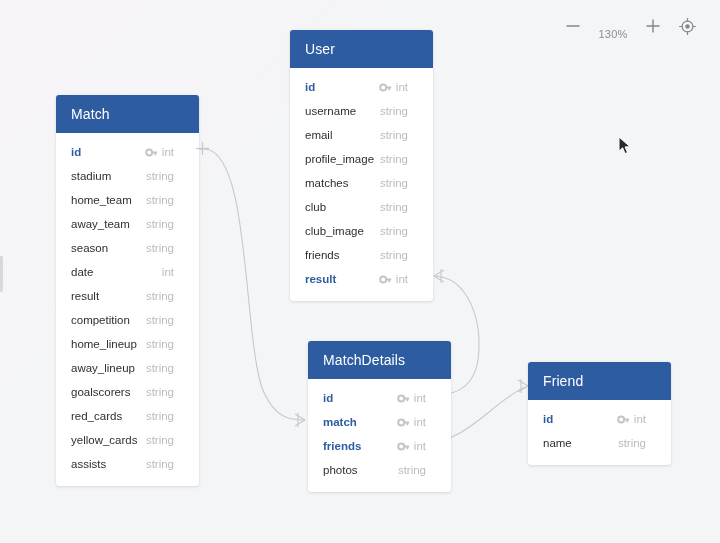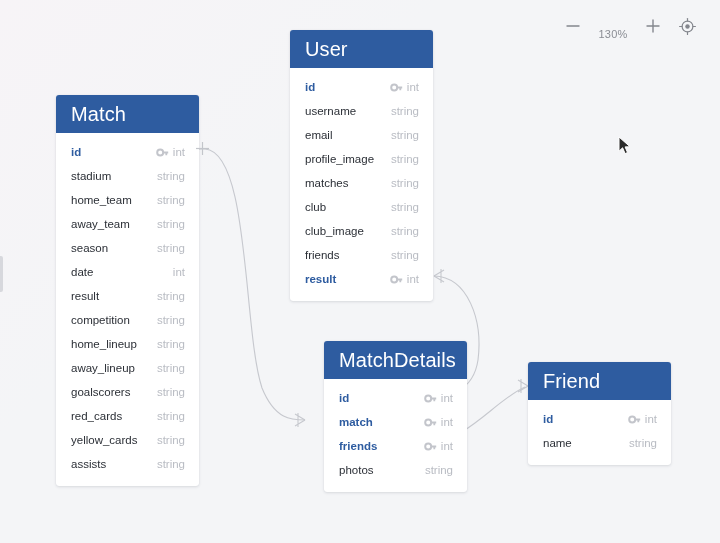--- a/index.html
+++ b/index.html
@@ -68,30 +68,30 @@
     width: 143px;
     background: #ffffff;
     border-radius: 3px;
     box-shadow: 0 1px 3px rgba(30,40,60,0.13), 0 0 1px rgba(30,40,60,0.10);
     z-index: 20;
     overflow: hidden;
   }
   .table-header {
     background: #2e5ca0;
     color: #ffffff;
-    font-size: 20px;
+    font-size: 14px;
     height: 38px;
     line-height: 38px;
     padding: 0 0 0 15px;
     box-sizing: border-box;
     letter-spacing: 0.1px;
     white-space: nowrap;
   }
   .table-body {
-    padding: 7px 1px 10px 0;
+    padding: 7px 12px 10px 0;
     border-radius: 6px;
   }
   .field-row {
     height: 24px;
     display: flex;
     align-items: center;
     padding: 0 13px 0 15px;
     box-sizing: border-box;
     position: relative;
   }
@@ -364,21 +364,21 @@
                   <circle cx="4.2" cy="6.5" r="3.0" fill="none" stroke="#c3c5cb" stroke-width="2.0"></circle>
                   <line x1="6.9" y1="6.5" x2="12.2" y2="6.5" stroke="#c3c5cb" stroke-width="2.0" stroke-linecap="butt"></line>
                   <line x1="10.3" y1="6.5" x2="10.3" y2="9.3" stroke="#c3c5cb" stroke-width="1.8" stroke-linecap="butt"></line>
                 </svg>
               </span>
               <span class="field-type">int</span>
             </span>
           </div>
         </div>
       </div>
-      <div class="table-node" style="left: 324px; top: 341px;">
+      <div class="table-node" style="left: 308px; top: 341px;">
         <div class="table-header">MatchDetails</div>
         <div class="table-body">
           <div class="field-row key">
             <span class="field-name">id</span>
             <span class="field-meta">
               <span>
                 <svg class="key-icon" width="13" height="13" viewBox="0 0 13 13" aria-hidden="true">
                   <circle cx="4.2" cy="6.5" r="3.0" fill="none" stroke="#c3c5cb" stroke-width="2.0"></circle>
                   <line x1="6.9" y1="6.5" x2="12.2" y2="6.5" stroke="#c3c5cb" stroke-width="2.0" stroke-linecap="butt"></line>
                   <line x1="10.3" y1="6.5" x2="10.3" y2="9.3" stroke="#c3c5cb" stroke-width="1.8" stroke-linecap="butt"></line>

